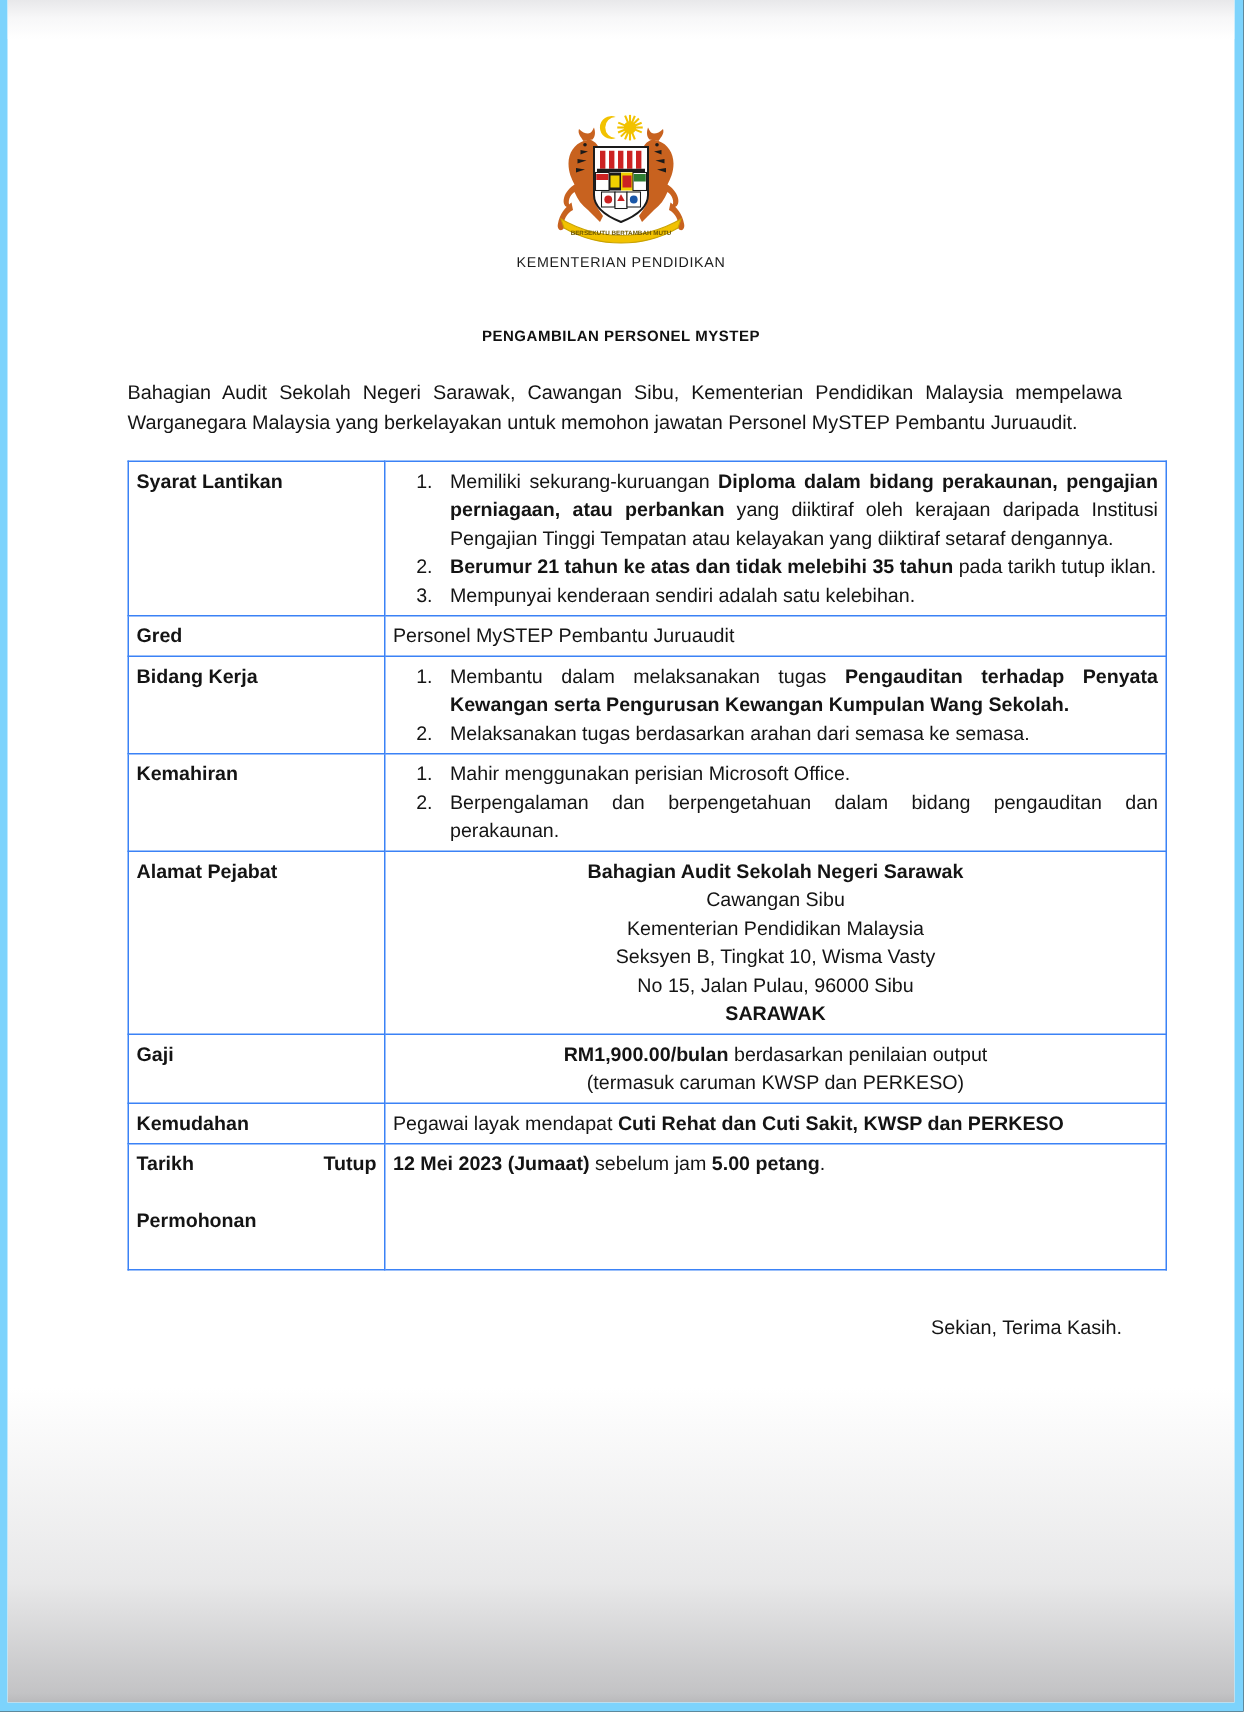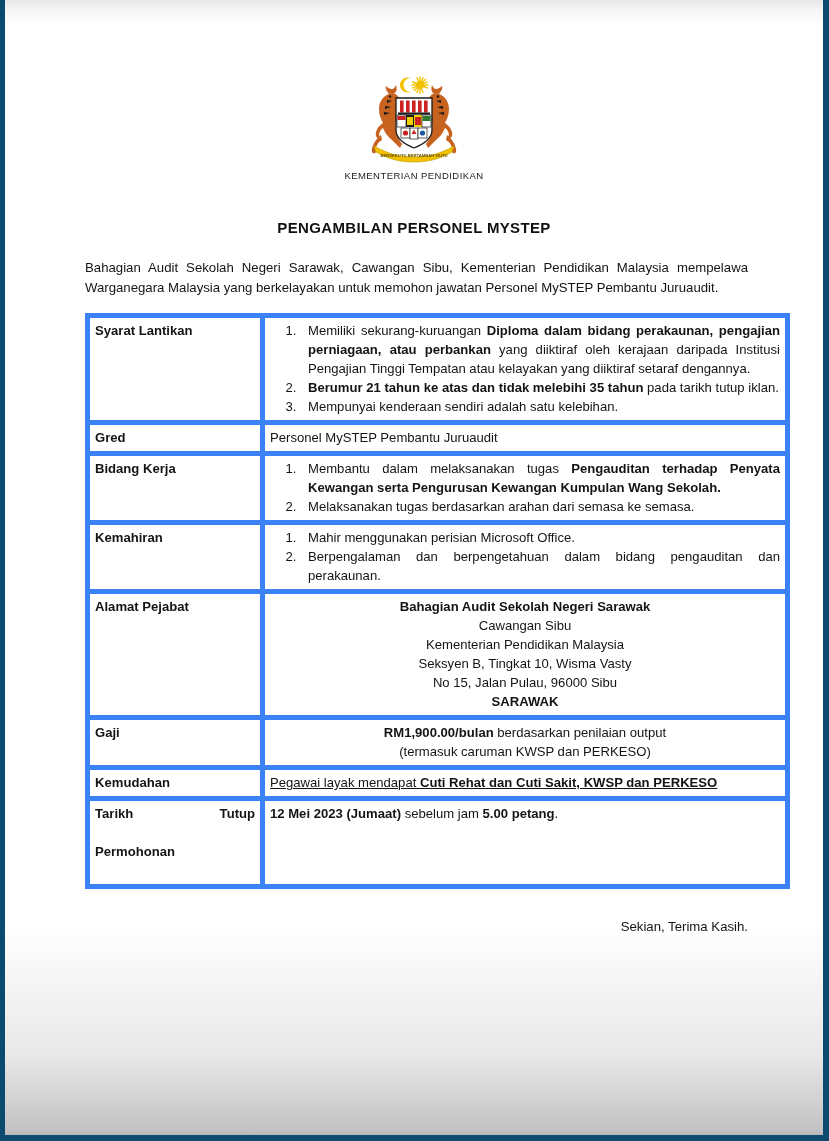--- a/index.html
+++ b/index.html
@@ -11,21 +11,21 @@
     width: 829px;
     height: 1141px;
     font-family: "Liberation Sans", sans-serif;
     overflow: hidden;
   }
 
   #page-shell {
     position: relative;
     width: 829px;
     height: 1141px;
-    background: #0c4a6e;
+    background: #7dd3fc;
     overflow: hidden;
   }
 
   
   #sheet {
     position: absolute;
     left: 5px;
     top: 0px;
     width: 818px;
     height: 1135px;
@@ -70,21 +70,21 @@
     font-size: 9.5px;
     letter-spacing: 0.45px;
     color: #1c1c1c;
     font-family: "Liberation Sans", sans-serif;
   }
 
   
   #doc-title {
     text-align: center;
     font-weight: bold;
-    font-size: 15px;
+    font-size: 10px;
     letter-spacing: 0.35px;
     color: #111111;
     margin-top: 38px;
   }
 
   
   #intro-paragraph {
     margin: 22px 75px 0 80px;
     font-size: 13.2px;
     line-height: 19.5px;
@@ -93,21 +93,21 @@
   }
 
   
   #info-table {
     margin: 16px 0 0 80px;
     width: 670px;
     border-collapse: collapse;
     table-layout: fixed;
   }
   #info-table td {
-    border: 5px solid #3b82f6;
+    border: 1px solid #3b82f6;
     vertical-align: top;
     padding: 3px 5px 4px 5px;
     font-size: 13.1px;
     line-height: 19px;
     color: #141414;
   }
   #info-table td.label-cell {
     width: 160px;
     font-weight: bold;
   }
@@ -139,21 +139,20 @@
   }
   ol.num-list > li::marker {
     font-weight: normal;
   }
 
   .plain-lines > div {
     text-align: center;
   }
   .just-text {
     text-align: justify;
-    text-decoration: underline;
   }
   .bold { font-weight: bold; }
 
   
   #closing-paragraph {
     margin: 22px 75px 0 80px;
     font-size: 13.2px;
     line-height: 19.5px;
     color: #141414;
     text-align: justify;

